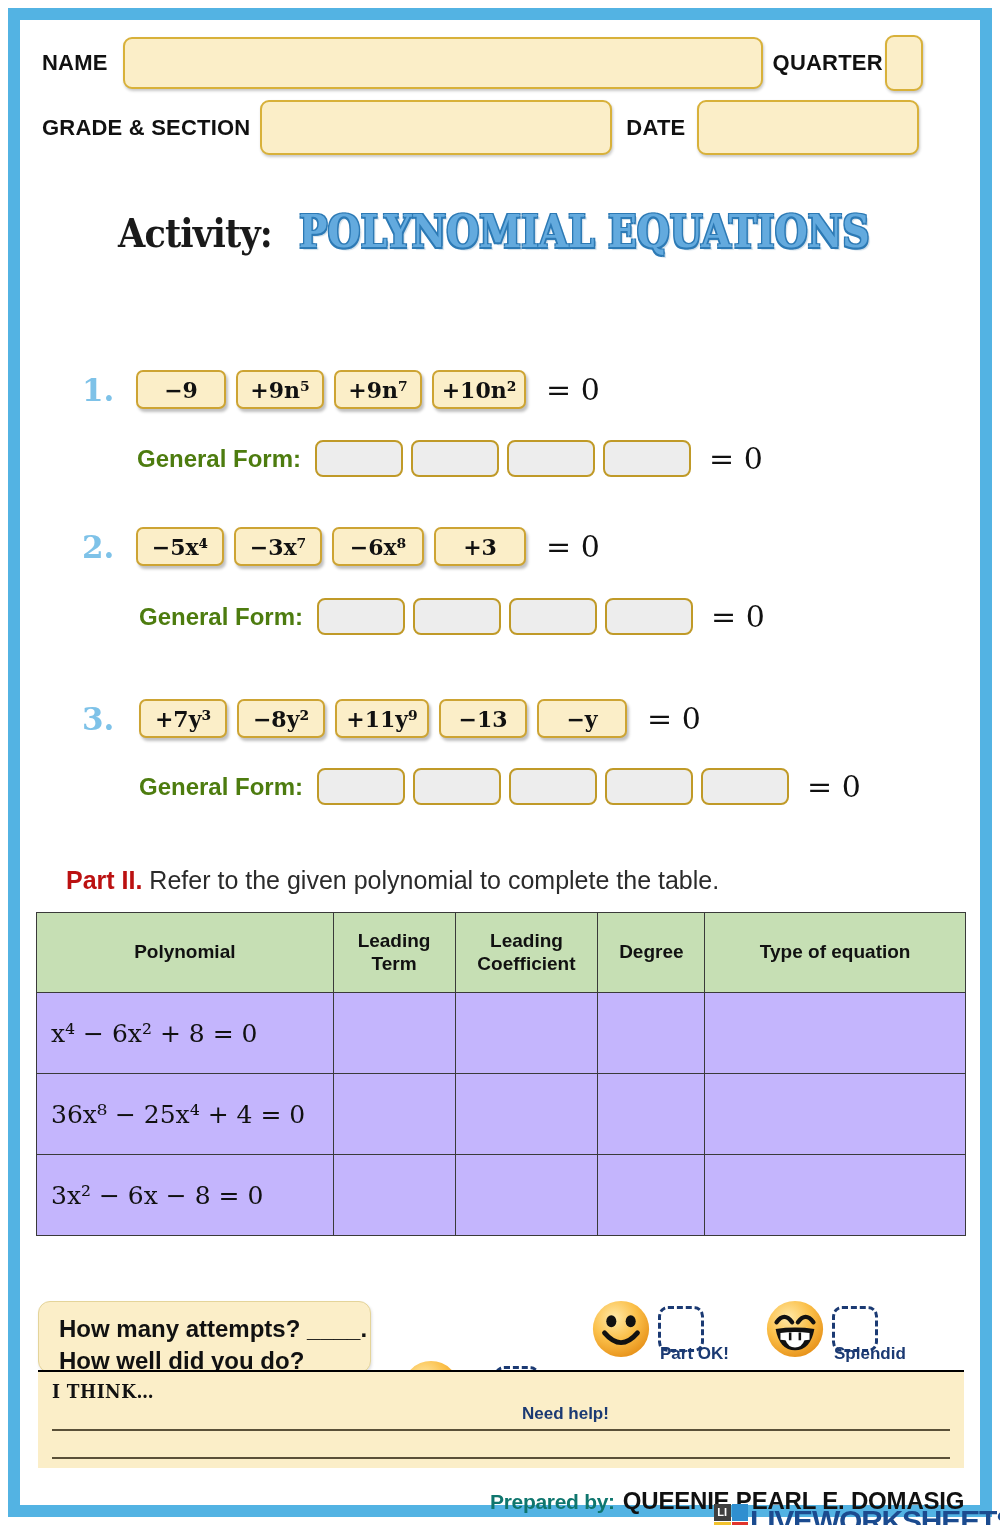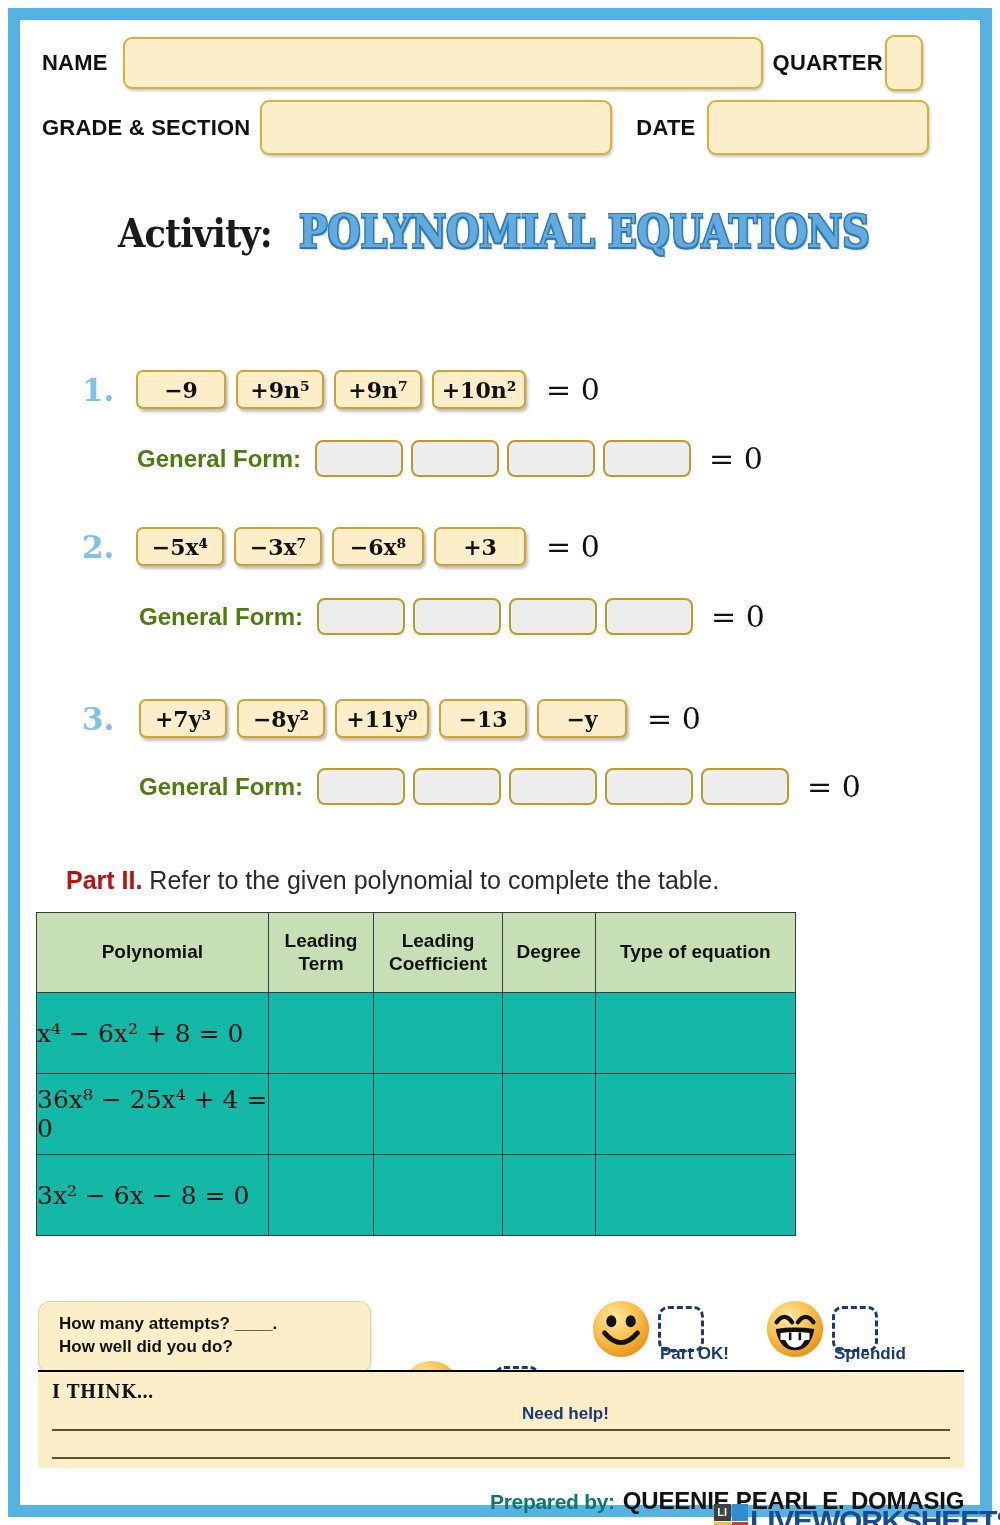--- a/index.html
+++ b/index.html
@@ -53,21 +53,21 @@
     height: 52px;
   }
 
   #row-name { left: 22px; top: 15px; }
   #name-field { width: 640px; margin-left: 15px; }
   #quarter-label { margin-left: 10px; }
   #quarter-field { width: 38px; margin-left: 2px; height: 56px; }
 
   #row-grade { left: 22px; top: 80px; justify-content: flex-end; }
   #grade-field { width: 352px; margin-left: 10px; height: 55px; }
-  #date-label { margin-left: 24px; }
+  #date-label { margin-left: 14px; }
   #date-field { width: 222px; margin-left: 12px; height: 55px; }
 
   
   #title-block {
     position: absolute;
     left: 98px; top: 186px;
     display: flex; align-items: baseline;
   }
   #title-activity {
     font-family: "DejaVu Serif", serif;
@@ -155,23 +155,23 @@
     border: 2px solid #c09a28;
     border-radius: 8px;
     width: 88px; height: 37px;
     margin-right: 8px;
   }
 
   
   #tbl {
     position: absolute;
     left: 16px; top: 892px;
-    width: 760px;
+    width: 930px;
     border-collapse: collapse;
-    background: #14b8a6;
+    background: #c4b5fd;
   }
   #tbl th, #tbl td {
     border: 1.5px solid #3a3a3a;
     padding: 0;
   }
   #tbl thead th {
     background: #c6dfb4;
     font-family: "Liberation Sans", sans-serif;
     font-weight: bold;
     font-size: 19px;
@@ -179,20 +179,21 @@
     height: 80px;
     line-height: 1.18;
     text-align: center;
   }
   #tbl tbody td { height: 81px; }
   #tbl tbody td.poly {
     font-family: "DejaVu Serif", serif;
     font-size: 25px;
     color: #111;
     text-align: left;
+    padding-left: 14px;
   }
   .c-poly  { width: 297px; }
   .c-lterm { width: 122px; }
   .c-lcoef { width: 143px; }
   .c-deg   { width: 107px; }
   .c-type  { width: 261px; }
 
   
   #attempts-box {
     position: absolute;
@@ -200,21 +201,21 @@
     width: 333px; height: 72px;
     background: #fbeec8;
     border: 1.5px solid #e4d49a;
     border-radius: 12px;
     box-shadow: 1px 2px 3px rgba(0,0,0,0.12);
     padding: 11px 0 0 20px;
   }
   #attempts-box .atl {
     font-family: "Liberation Sans", sans-serif;
     font-weight: bold;
-    font-size: 17px;
+    font-size: 24px;
     color: #111;
     line-height: 1.35;
     white-space: nowrap;
   }
 
   .mood { position: absolute; display: flex; align-items: flex-end; }
   .emoji-wrap { width: 62px; height: 62px; position: relative; }
   .chk {
     width: 46px; height: 46px;
     border: 3px dashed #1b3a73;

